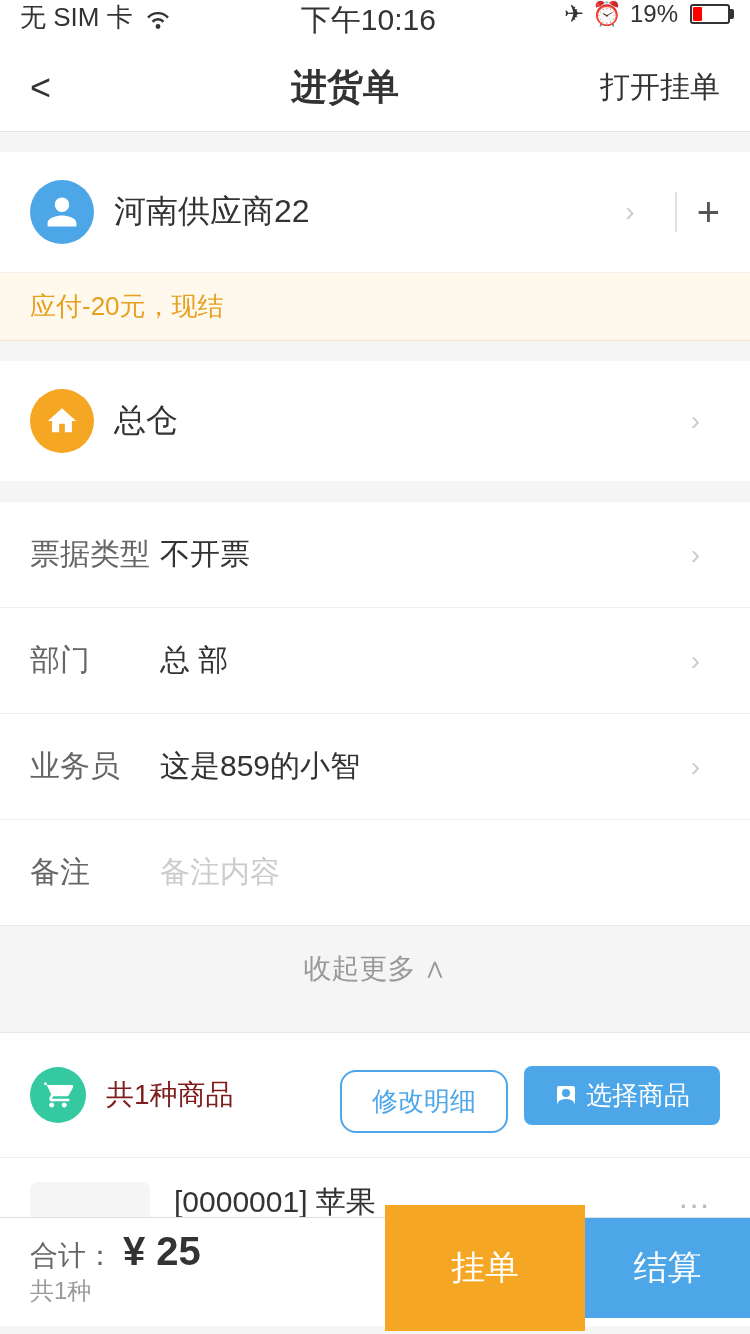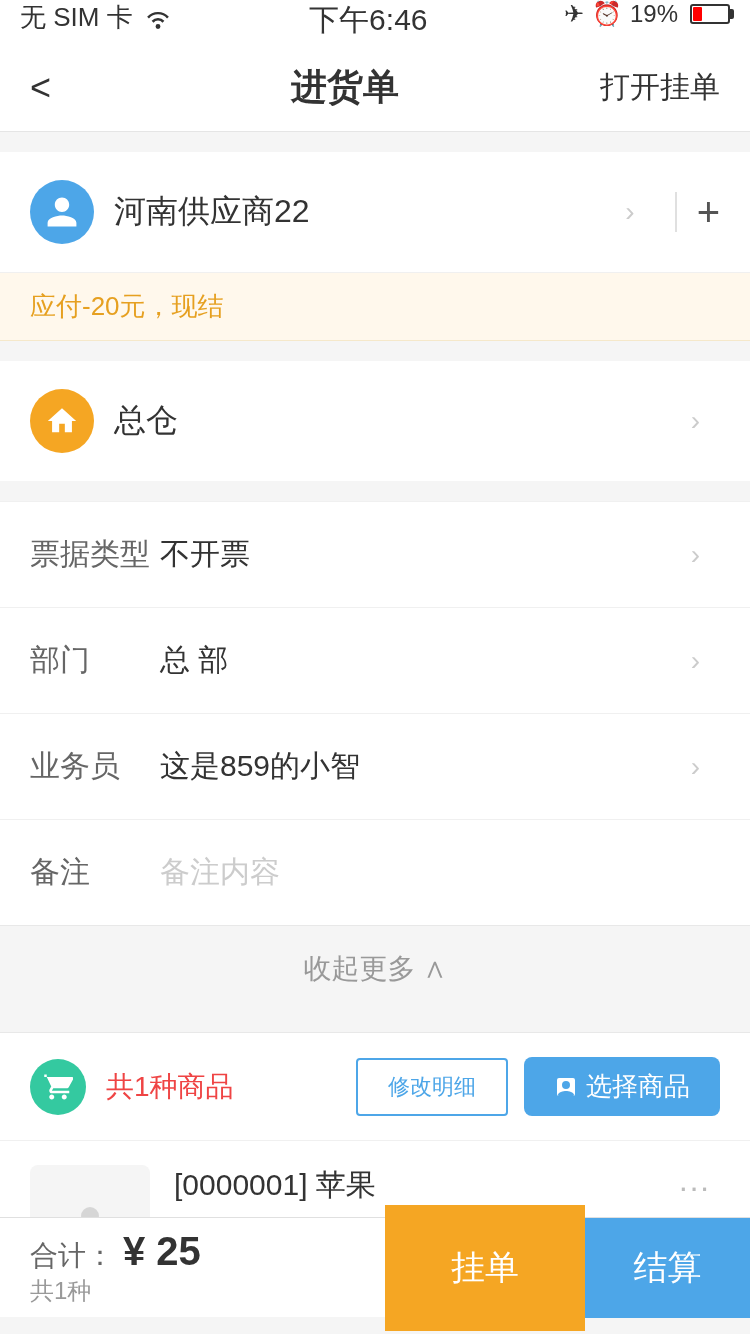--- a/index.html
+++ b/index.html
@@ -220,31 +220,32 @@
       display: flex;
       align-items: center;
       justify-content: center;
       margin-right: 20px;
       flex-shrink: 0;
     }
     .product-icon-wrap svg { width: 30px; height: 30px; fill: #fff; }
     .product-count {
       flex: 1;
       font-size: 28px;
-      color: #ef4444;
+      color: #7f1d1d;
     }
     .btn-edit {
       border: 2px solid #4da6e8;
       color: #4da6e8;
       background: #fff;
-      border-radius: 4px;
+      border-radius: 16px;
       padding: 12px 30px;
-      font-size: 22px;
+      font-size: 26px;
       cursor: pointer;
       margin-right: 16px;
+      margin-top: 13px;
     }
     .btn-select {
       background: #4da6e8;
       color: #fff;
       border: none;
       border-radius: 8px;
       padding: 12px 30px;
       font-size: 26px;
       cursor: pointer;
       display: flex;
@@ -356,21 +357,21 @@
 </head>
 <body>
 
 <div class="status-bar">
   <div class="status-left">
     <span>无 SIM 卡</span>
     <svg width="30" height="22" viewBox="0 0 24 18" fill="none">
       <path d="M12 14a2 2 0 1 1 0 4 2 2 0 0 1 0-4zm0-5a7 7 0 0 1 5.2 2.3l-1.5 1.5A5 5 0 0 0 12 11a5 5 0 0 0-3.7 1.8L6.8 11.3A7 7 0 0 1 12 9zm0-5a12 12 0 0 1 8.9 3.9l-1.5 1.5A10 10 0 0 0 12 6a10 10 0 0 0-7.4 3.4L3.1 7.9A12 12 0 0 1 12 4z" fill="#333"></path>
     </svg>
   </div>
-  <div class="status-center">下午6:46</div>
+  <div class="status-center">下午10:16</div>
   <div class="status-right">
     <span>✈</span>
     <span>⏰</span>
     <span>19%</span>
     <span class="battery-icon">
       <span class="battery-fill"></span>
     </span>
   </div>
 </div>
 

